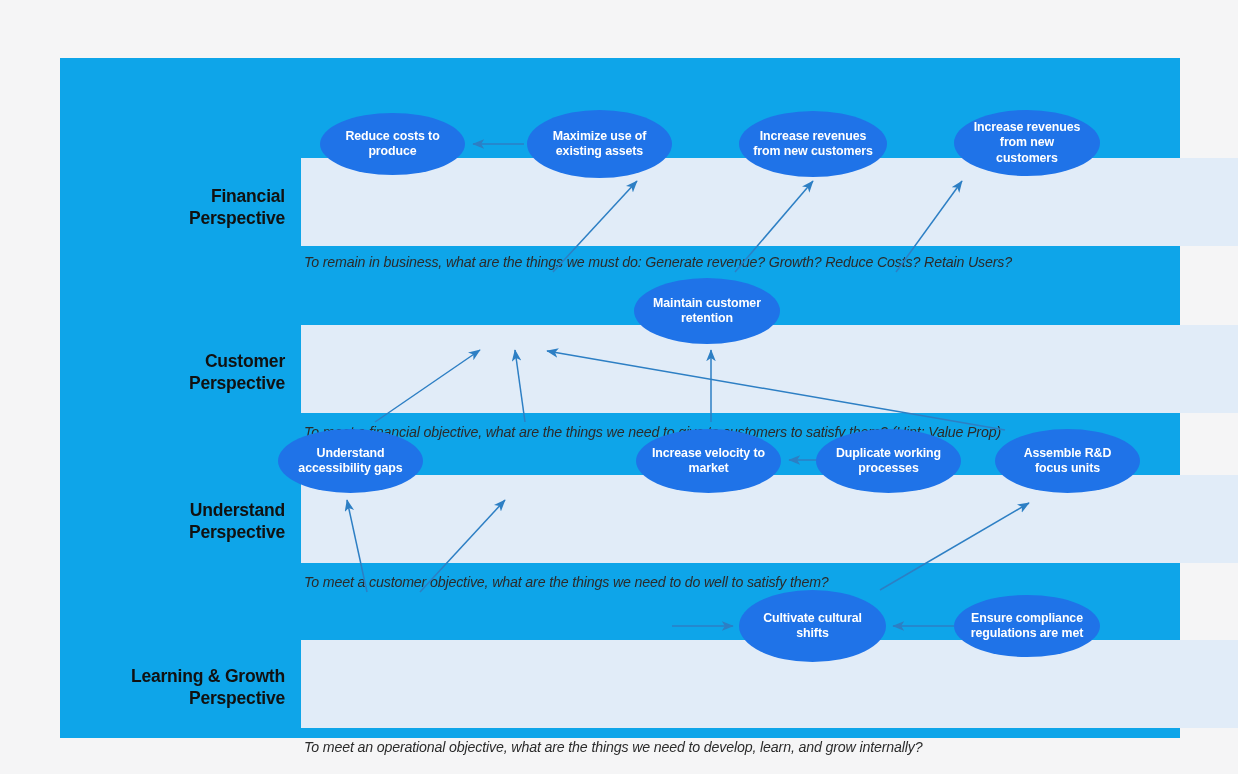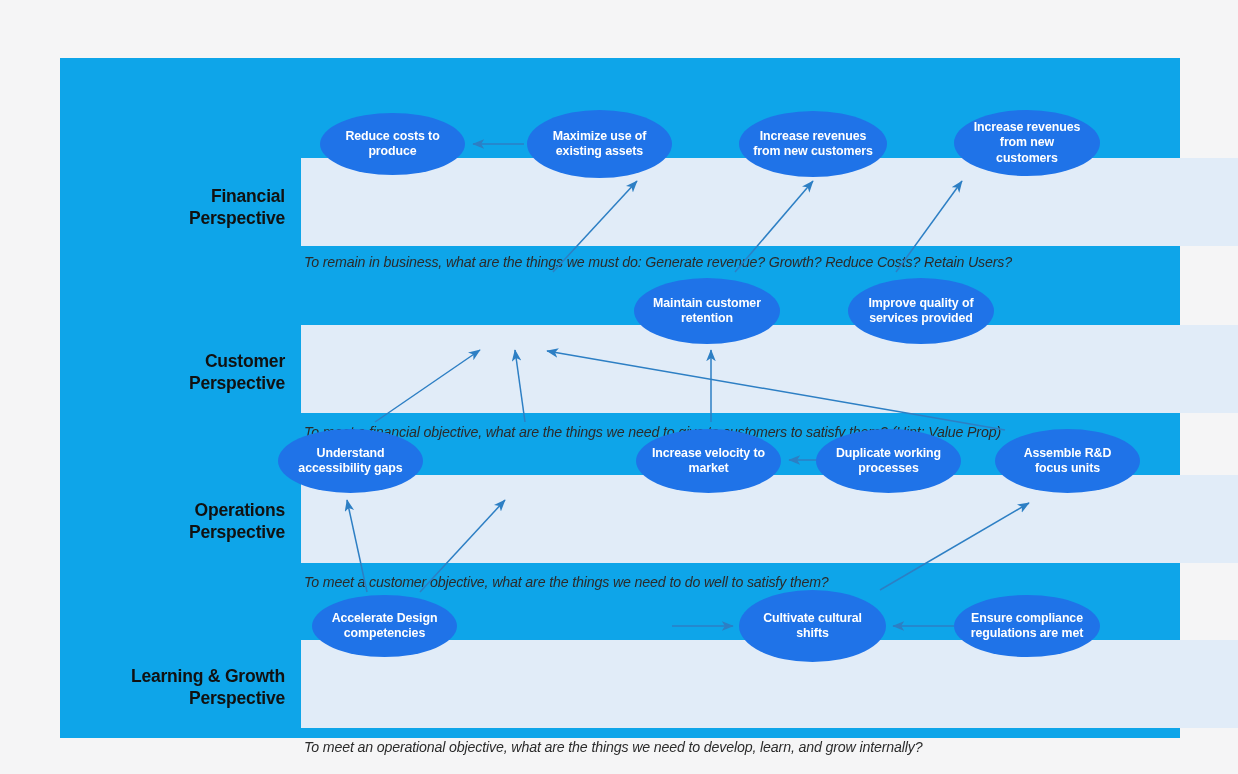--- a/index.html
+++ b/index.html
@@ -105,21 +105,21 @@
 
     <div class="perspective-label" id="label-financial">
       <div>Financial</div>
       <div>Perspective</div>
     </div>
     <div class="perspective-label" id="label-customer">
       <div>Customer</div>
       <div>Perspective</div>
     </div>
     <div class="perspective-label" id="label-operations">
-      <div>Operations</div>
+      <div>Understand</div>
       <div>Perspective</div>
     </div>
     <div class="perspective-label" id="label-learning">
       <div>Learning &amp; Growth</div>
       <div>Perspective</div>
     </div>
 
     <div class="caption" id="caption-financial">To remain in business, what are the things we must do: Generate revenue? Growth? Reduce Costs? Retain Users?</div>
     <div class="caption" id="caption-customer">To meet a financial objective, what are the things we need to give to customers to satisfy them? (Hint: Value Prop)</div>
     <div class="caption" id="caption-operations">To meet a customer objective, what are the things we need to do well to satisfy them?</div>
@@ -165,39 +165,33 @@
   <div class="node" style="left:739px; top:111px; width:148px; height:66px;">
     <span>Increase revenues from new customers</span>
   </div>
   <div class="node" style="left:954px; top:110px; width:146px; height:66px;">
     <span>Increase revenues from new customers</span>
   </div>
 
   <div class="node" style="left:634px; top:278px; width:146px; height:66px;">
     <span>Maintain customer retention</span>
   </div>
-  <div class="node" style="left:848px; top:278px; width:146px; height:66px;">
-    <span>Improve quality of services provided</span>
-  </div>
 
   <div class="node" style="left:278px; top:429px; width:145px; height:64px;">
     <span>Understand accessibility gaps</span>
   </div>
   <div class="node" style="left:636px; top:429px; width:145px; height:64px;text-align:center;">
     <span>Increase velocity to market</span>
   </div>
   <div class="node" style="left:995px; top:429px; width:145px; height:64px;">
     <span>Assemble R&amp;D focus units</span>
   </div>
   <div class="node" style="left:816px; top:429px; width:145px; height:64px;">
     <span>Duplicate working processes</span>
   </div>
 
-  <div class="node" style="left:312px; top:595px; width:145px; height:62px;">
-    <span>Accelerate Design competencies</span>
-  </div>
   <div class="node" style="left:739px; top:590px; width:147px; height:72px;">
     <span>Cultivate cultural shifts</span>
   </div>
   <div class="node" style="left:954px; top:595px; width:146px; height:62px;">
     <span>Ensure compliance regulations are met</span>
   </div>
 </div>
 
 </body></html>

